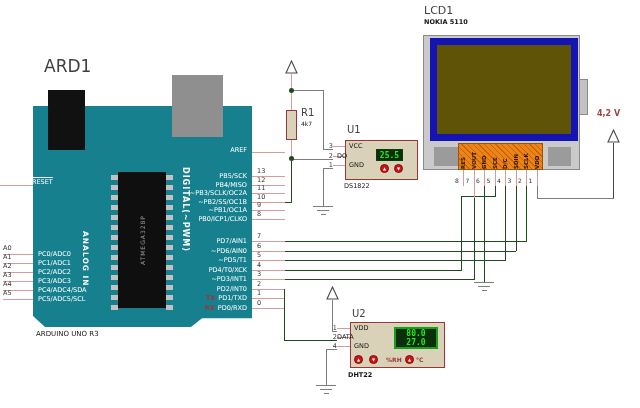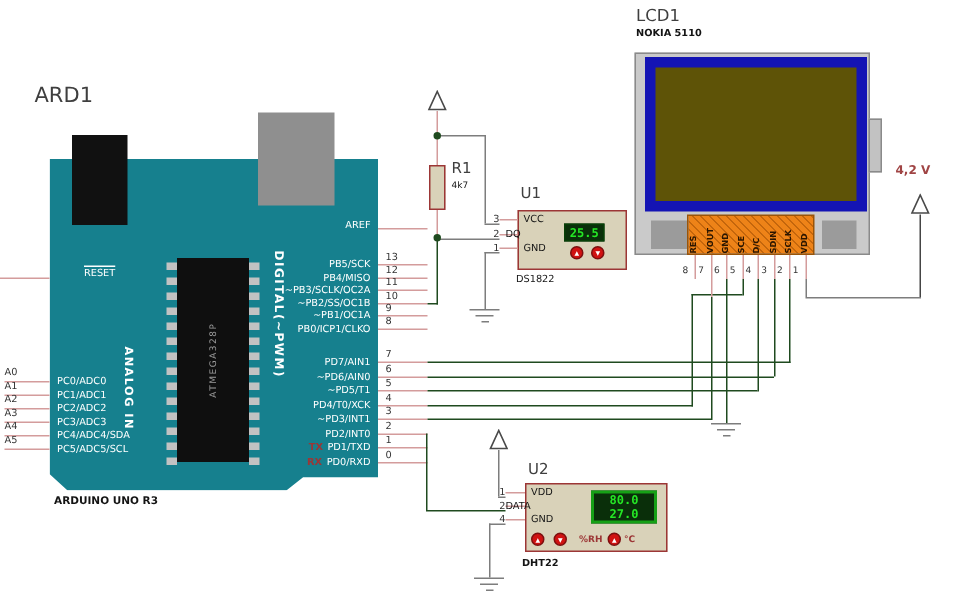--- a/index.html
+++ b/index.html
@@ -18,37 +18,37 @@
   .gnd{position:absolute;width:20px;height:10px}
   .gnd div{position:absolute;height:1px;background:var(--wire-grey)}
   .pwr{position:absolute;line-height:0}
   
   .board{position:absolute;left:33px;top:106px;width:219px;height:221px;background:var(--board);
          clip-path:polygon(0 0,100% 0,100% 96%,77.2% 96%,72.1% 100%,5.5% 100%,0 95%)}
   .jack{position:absolute;left:48px;top:90px;width:37px;height:60px;background:#111}
   .usb{position:absolute;left:172px;top:75px;width:51px;height:62px;background:#8f8f8f}
   .ref{position:absolute;font-size:10px;color:#3f3f3f;white-space:nowrap}
   .part{position:absolute;font-size:6.5px;color:#141414;white-space:nowrap}
-  .dark{position:absolute;font-size:7px;font-weight:bold;color:#141414;white-space:nowrap}
+  .dark{position:absolute;font-size:7px;font-weight:normal;color:#141414;white-space:nowrap}
   .prow{position:absolute;left:0;width:640px;height:9px}
   .prow .stub{position:absolute;top:3px;height:1px;background:var(--stub-pink)}
   .prow .pnum{position:absolute;font-size:6.5px;color:#333;top:-5px;line-height:7px}
   .rlabel{position:absolute;right:393px;top:-1px;display:flex;gap:3px;align-items:baseline;
           font-size:6.5px;color:var(--board-text);line-height:8px;white-space:nowrap}
   .rlabel .pfx{color:var(--maroon);font-weight:bold}
   .llabel{position:absolute;left:38px;top:-1px;font-size:6.5px;color:var(--board-text);line-height:8px;white-space:nowrap}
   .tnum{position:absolute;left:3px;top:-6px;font-size:6.5px;color:#333;line-height:7px}
   .lstub{position:absolute;left:3px;top:3px;width:30px;height:1px;background:var(--stub-pink)}
   .vtext{position:absolute;writing-mode:vertical-rl;color:var(--board-text);
          font-weight:bold;font-size:8px;letter-spacing:1px;white-space:nowrap}
   .chip{position:absolute;left:118px;top:172px;width:48px;height:136px;background:#0f0f0f;
         display:flex;align-items:center;justify-content:center}
   .chip span{writing-mode:vertical-rl;transform:rotate(180deg);color:#9a9a9a;font-size:6px;letter-spacing:1px}
   .cpin{position:absolute;width:7px;height:5px;background:#c2c2c2}
-  .reset{position:absolute;left:56px;top:178px;font-size:6.5px;color:var(--board-text);text-decoration:overline}
+  .reset{position:absolute;left:32px;top:178px;font-size:6.5px;color:var(--board-text);text-decoration:overline}
   .aref{position:absolute;right:393px;top:146px;font-size:6.5px;color:var(--board-text)}
   
   .cbody{position:absolute;background:var(--tan);border:1.5px solid var(--maroon)}
   .res{position:absolute;left:286px;top:110px;width:11px;height:30px;background:var(--tan);border:1px solid var(--maroon)}
   .crow{position:absolute;left:0;top:0;width:120px;height:10px}
   .crow .cnum{position:absolute;left:0;top:-3px;width:8px;text-align:right;font-size:6.5px;color:#333}
   .crow .cstub{position:absolute;left:8px;top:1px;height:1px;background:var(--stub-pink)}
   .crow .clab{position:absolute;top:-3px;font-size:6.5px;color:#141414;white-space:nowrap}
   .disp{position:absolute;background:var(--disp-bg);color:var(--disp-green);
         font-family:"DejaVu Sans Mono",monospace;font-weight:bold;text-align:center}
@@ -68,21 +68,21 @@
               transform:rotate(180deg);font-size:5.5px;font-weight:bold;color:#2b1600;line-height:8px}
   .lpin .pstub{position:absolute;left:0;top:27px;width:1px;height:16px;background:var(--stub-pink)}
   .lpin .pn{position:absolute;left:-8px;top:34px;font-size:6px;color:#333}
   .v33{position:absolute;left:597px;top:109px;font-size:8px;font-weight:bold;color:var(--supply)}
 </style>
 </head>
 <body>
 
 <div id="canvas" style="--board: #16808E; --board-text: #ffffff; --wire-green: #1F4A1F; --wire-grey: #7D7D7D; --stub-pink: #D49C9C; --tan: #D9D2B9; --maroon: #9C3636; --disp-bg: #0A2F0A; --disp-green: #25E625; --btn-red: #D01212; --lcd-blue: #1414B4; --lcd-screen: #5E5307; --orange: #EE8318; --supply: #A04444;">
 
-  <div class="ref" style="left:23px;top:56px;font-size:14px">ARD1</div>
+  <div class="ref" style="left:44px;top:56px;font-size:17px">ARD1</div>
   <div class="board"></div>
   <div class="jack"></div>
   <div class="usb"></div>
   <div class="reset">RESET</div>
   <div class="aref">AREF</div>
 
   <div class="chip">
     <span>ATMEGA328P</span>
   </div>
 

